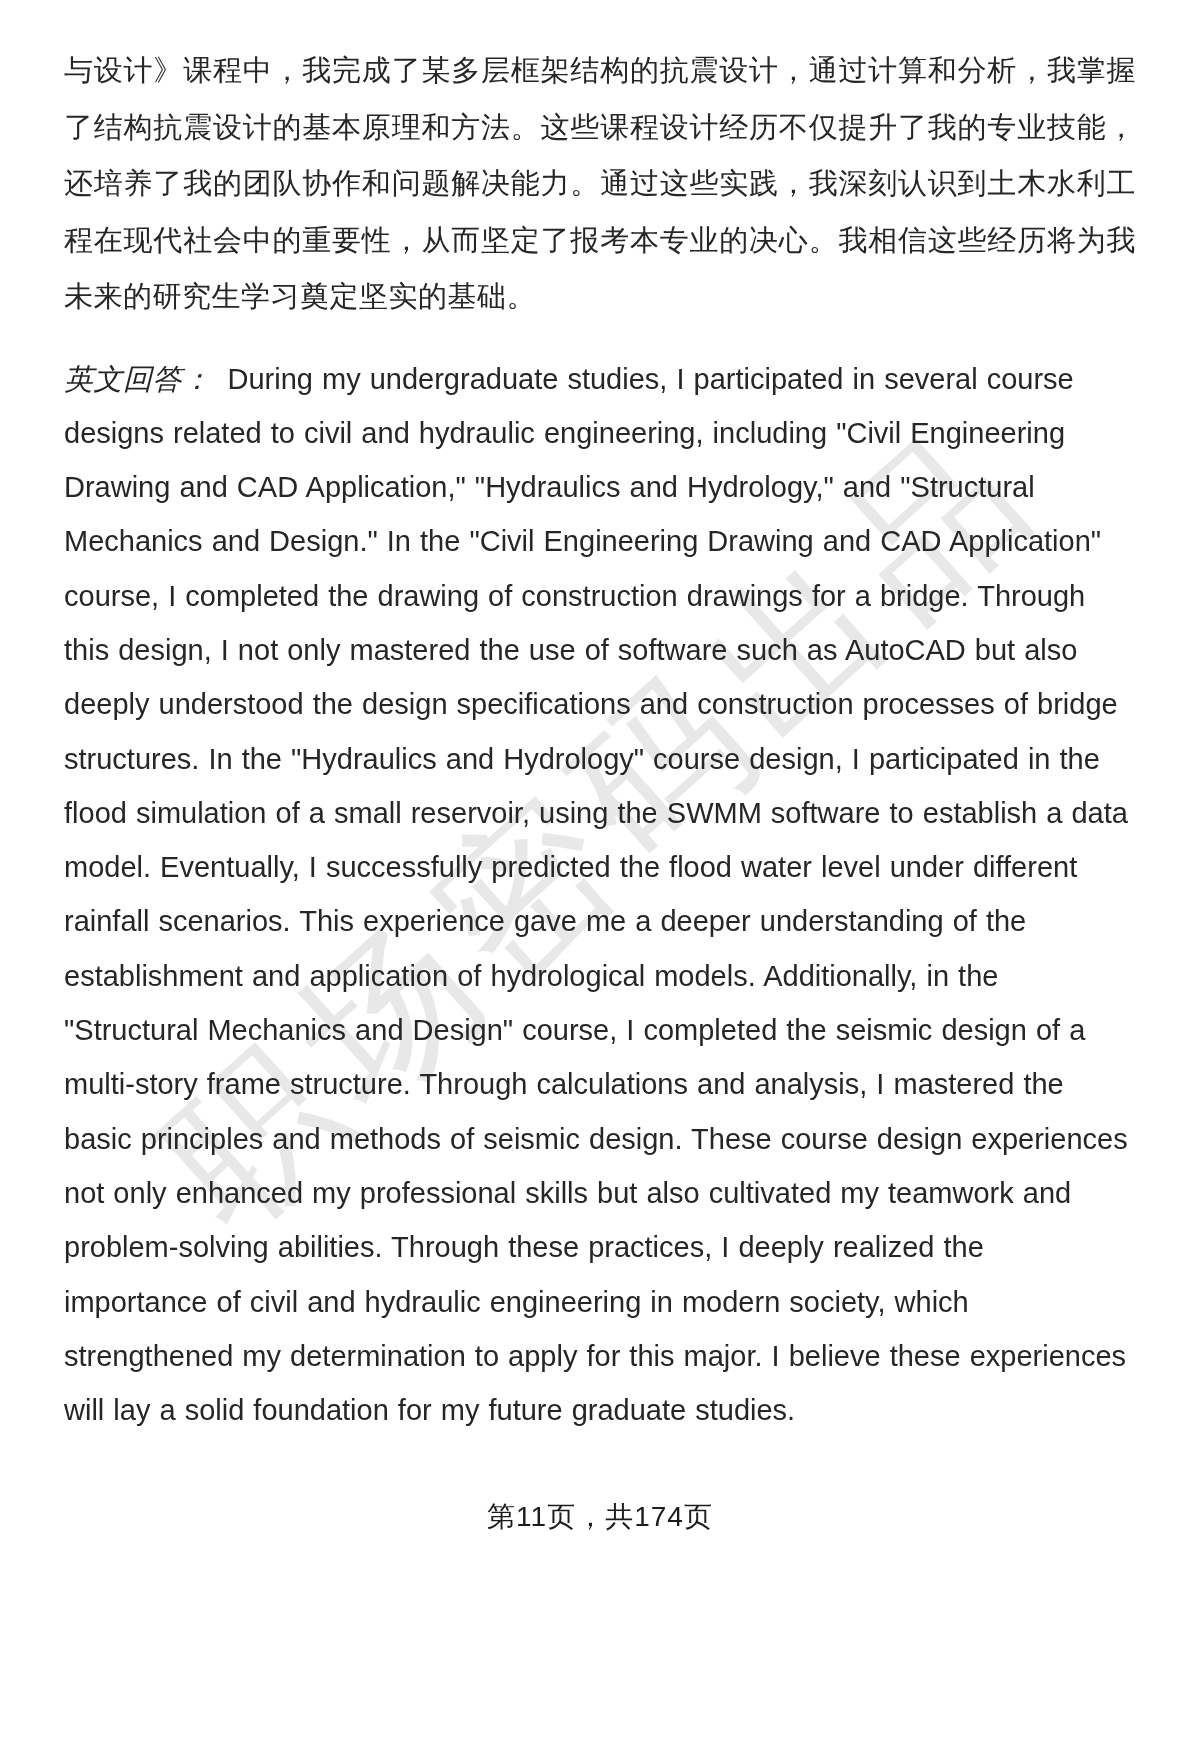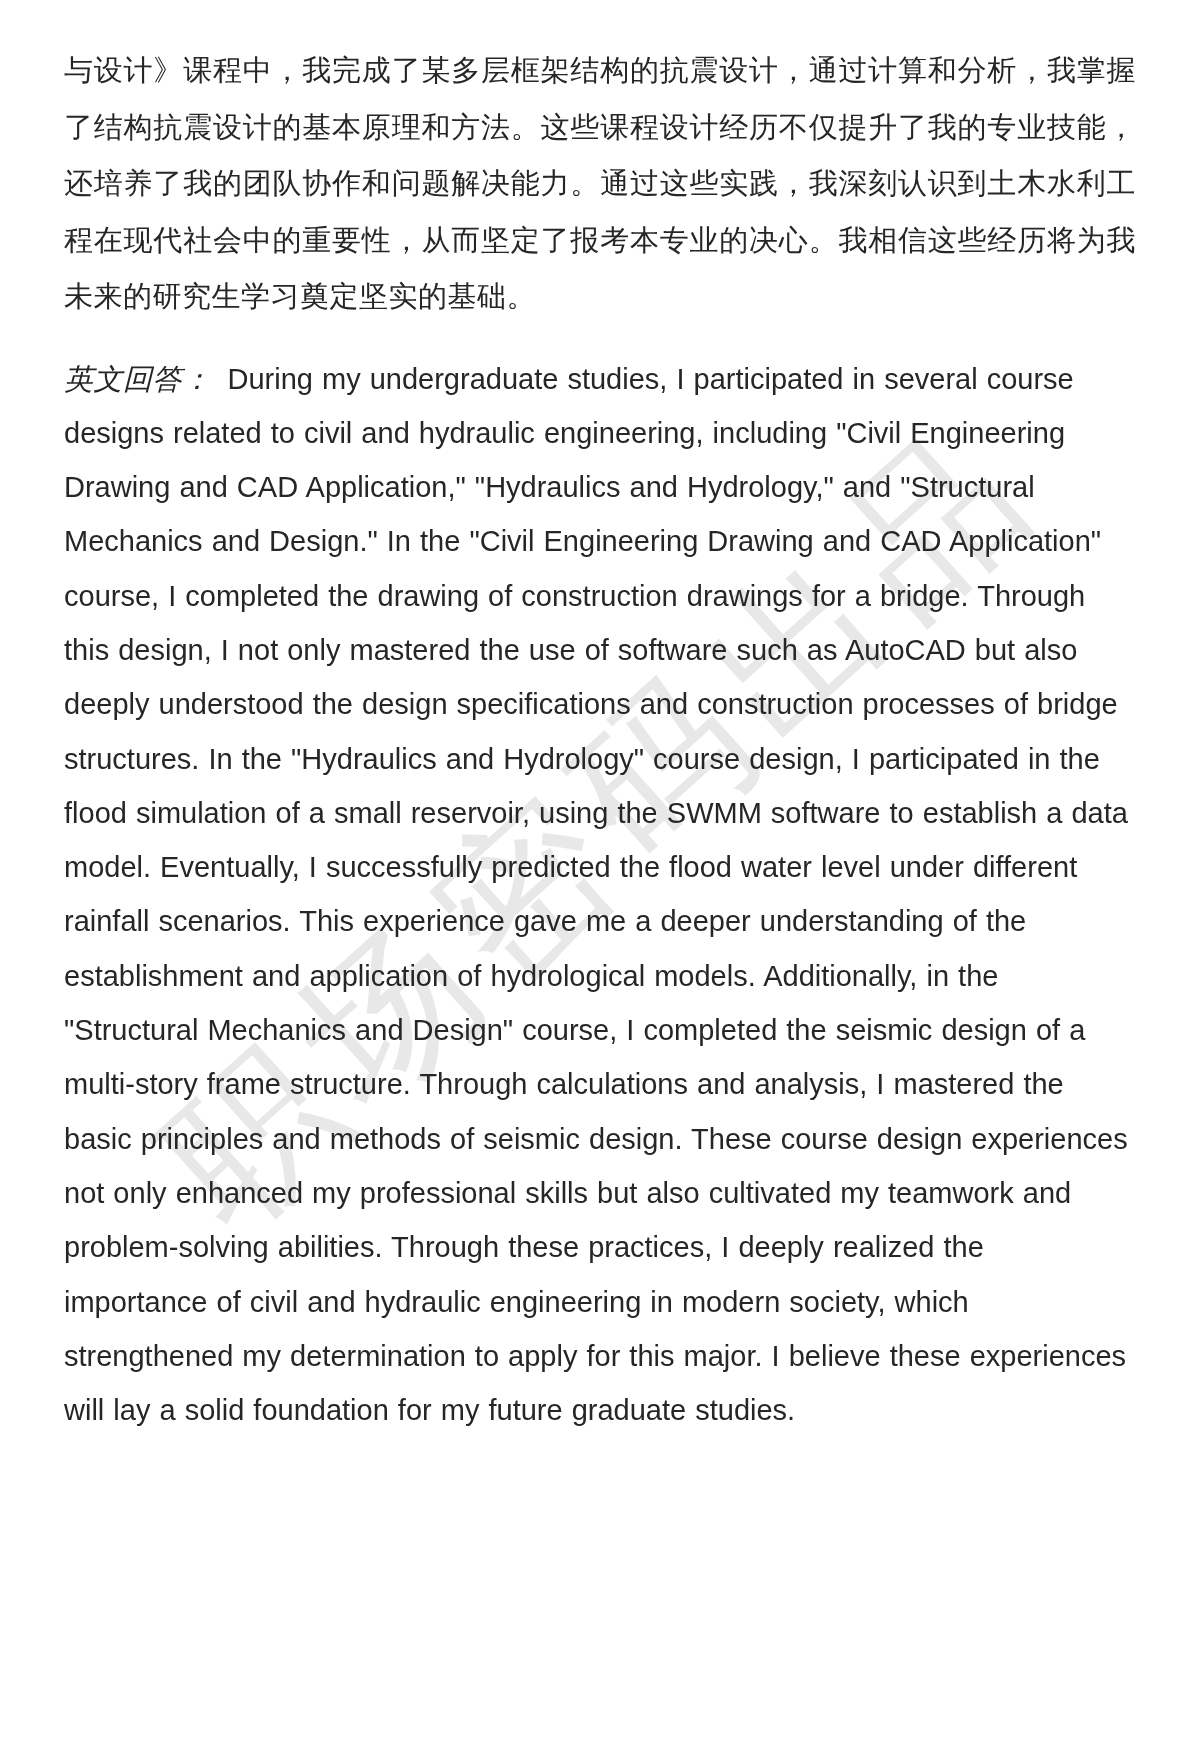--- a/index.html
+++ b/index.html
@@ -90,14 +90,15 @@
   <div class="content">
 
     <p class="para-cn">与设计》课程中，我完成了某多层框架结构的抗震设计，通过计算和分析，我掌握了结构抗震设计的基本原理和方法。这些课程设计经历不仅提升了我的专业技能，还培养了我的团队协作和问题解决能力。通过这些实践，我深刻认识到土木水利工程在现代社会中的重要性，从而坚定了报考本专业的决心。我相信这些经历将为我未来的研究生学习奠定坚实的基础。</p>
 
     <p class="para-en">
       <span class="answer-label">英文回答：</span><span>During my undergraduate studies, I participated in several course designs related to civil and hydraulic engineering, including "Civil Engineering Drawing and CAD Application," "Hydraulics and Hydrology," and "Structural Mechanics and Design." In the "Civil Engineering Drawing and CAD Application" course, I completed the drawing of construction drawings for a bridge. Through this design, I not only mastered the use of software such as AutoCAD but also deeply understood the design specifications and construction processes of bridge structures. In the "Hydraulics and Hydrology" course design, I participated in the flood simulation of a small reservoir, using the SWMM software to establish a data model. Eventually, I successfully predicted the flood water level under different rainfall scenarios. This experience gave me a deeper understanding of the establishment and application of hydrological models. Additionally, in the "Structural Mechanics and Design" course, I completed the seismic design of a multi-story frame structure. Through calculations and analysis, I mastered the basic principles and methods of seismic design. These course design experiences not only enhanced my professional skills but also cultivated my teamwork and problem-solving abilities. Through these practices, I deeply realized the importance of civil and hydraulic engineering in modern society, which strengthened my determination to apply for this major. I believe these experiences will lay a solid foundation for my future graduate studies.</span>
     </p>
 
   </div>
 
+  <div class="page-footer">第11页，共174页</div>
 
 </div>
 
 </body></html>

